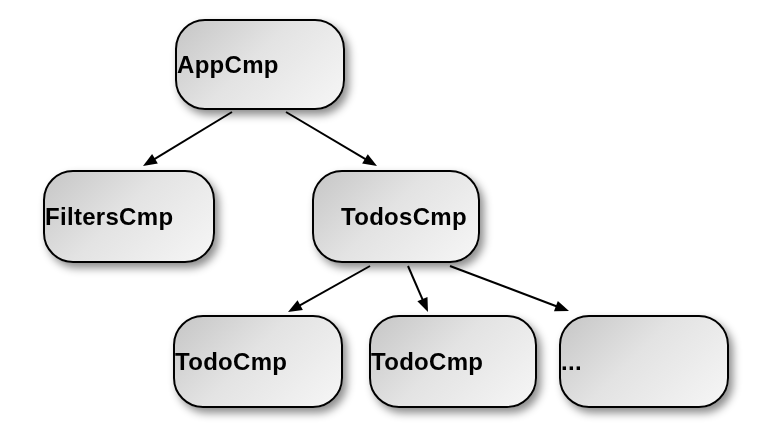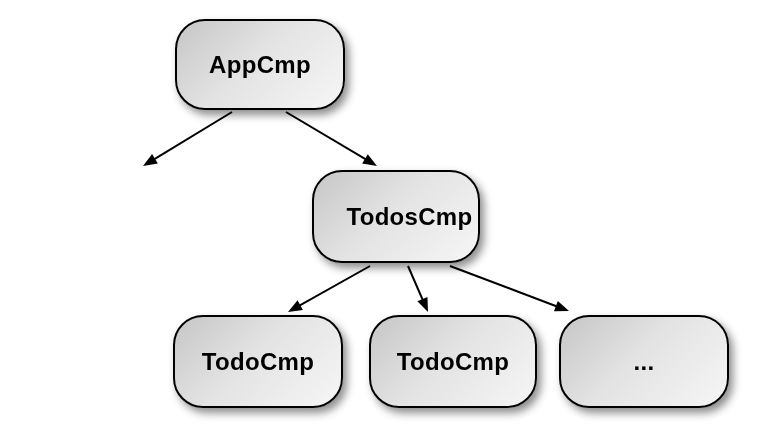--- a/index.html
+++ b/index.html
@@ -25,21 +25,20 @@
   }
   .node {
     position: absolute;
     box-sizing: border-box;
     border: 2.5px solid #000000;
     border-radius: 30px;
     background: linear-gradient(135deg, #c6c6c6 0%, #e3e3e3 45%, #f6f6f6 100%);
     box-shadow: 4px 5px 8px rgba(0,0,0,0.45);
     display: flex;
     align-items: center;
-    justify-content: center;
   }
   .node .label {
     font-size: 24px;
     font-weight: bold;
     color: #000000;
     letter-spacing: 0.3px;
   }
   .n-app     { left: 175px; top: 19px;  width: 170px; height: 91px; }
   .n-filters { left: 43px;  top: 170px; width: 172px; height: 93px; }
   .n-todos   { left: 312px; top: 170px; width: 168px; height: 93px; padding-left: 27px; }
@@ -62,20 +61,23 @@
       <line x1="408" y1="266" x2="424.01273888585547" y2="302.8292994374677" stroke="#000000" stroke-width="2"></line>
       <polygon points="428,312 417.3739491308049,301.35401282523424 427.4617197495905,296.96802559967523" fill="#000000"></polygon>
       <line x1="450" y1="266" x2="559.6464344666152" y2="307.4629374033419" stroke="#000000" stroke-width="2"></line>
       <polygon points="569,311 553.9596238250995,311.1925734080403 557.8503926814233,300.90365132131706" fill="#000000"></polygon>
     </svg>
 
   <div class="node n-app">
     <span class="label">AppCmp</span>
   </div>
 
+  <div class="node n-filters">
+    <span class="label">FiltersCmp</span>
+  </div>
 
   <div class="node n-todos">
     <span class="label">TodosCmp</span>
   </div>
 
   <div class="node n-todo1">
     <span class="label">TodoCmp</span>
   </div>
 
   <div class="node n-todo2">

